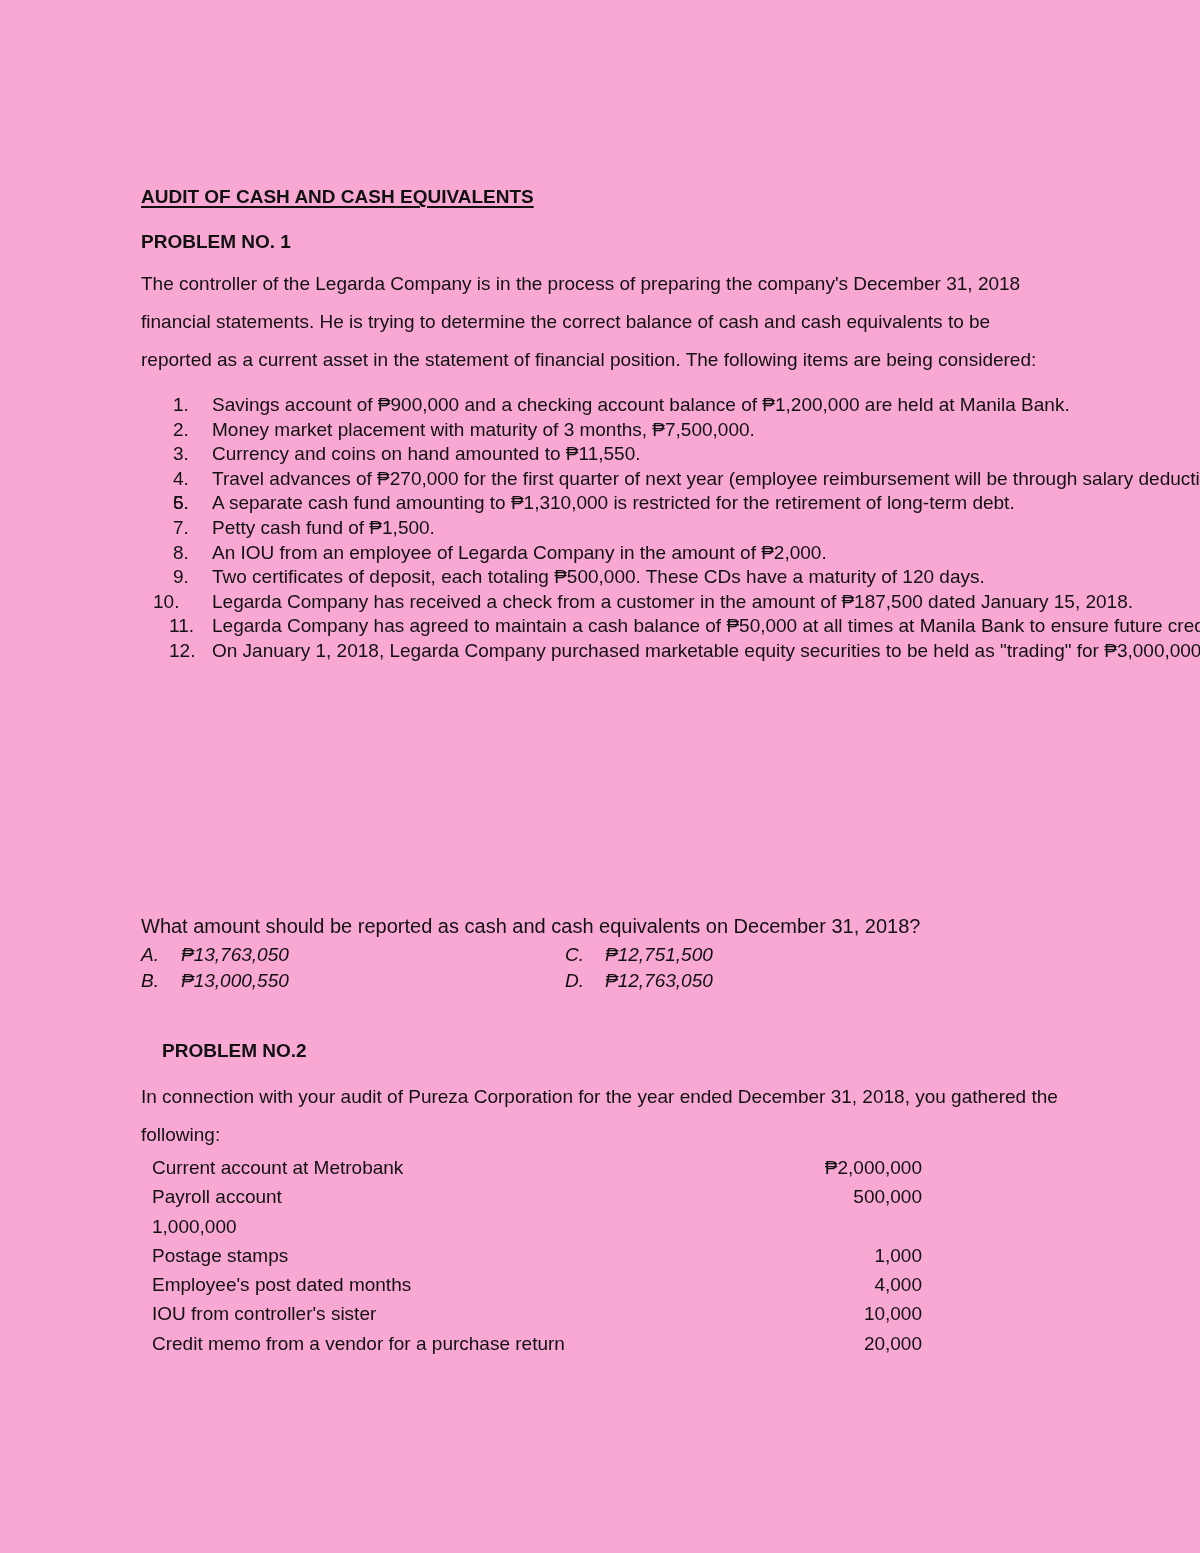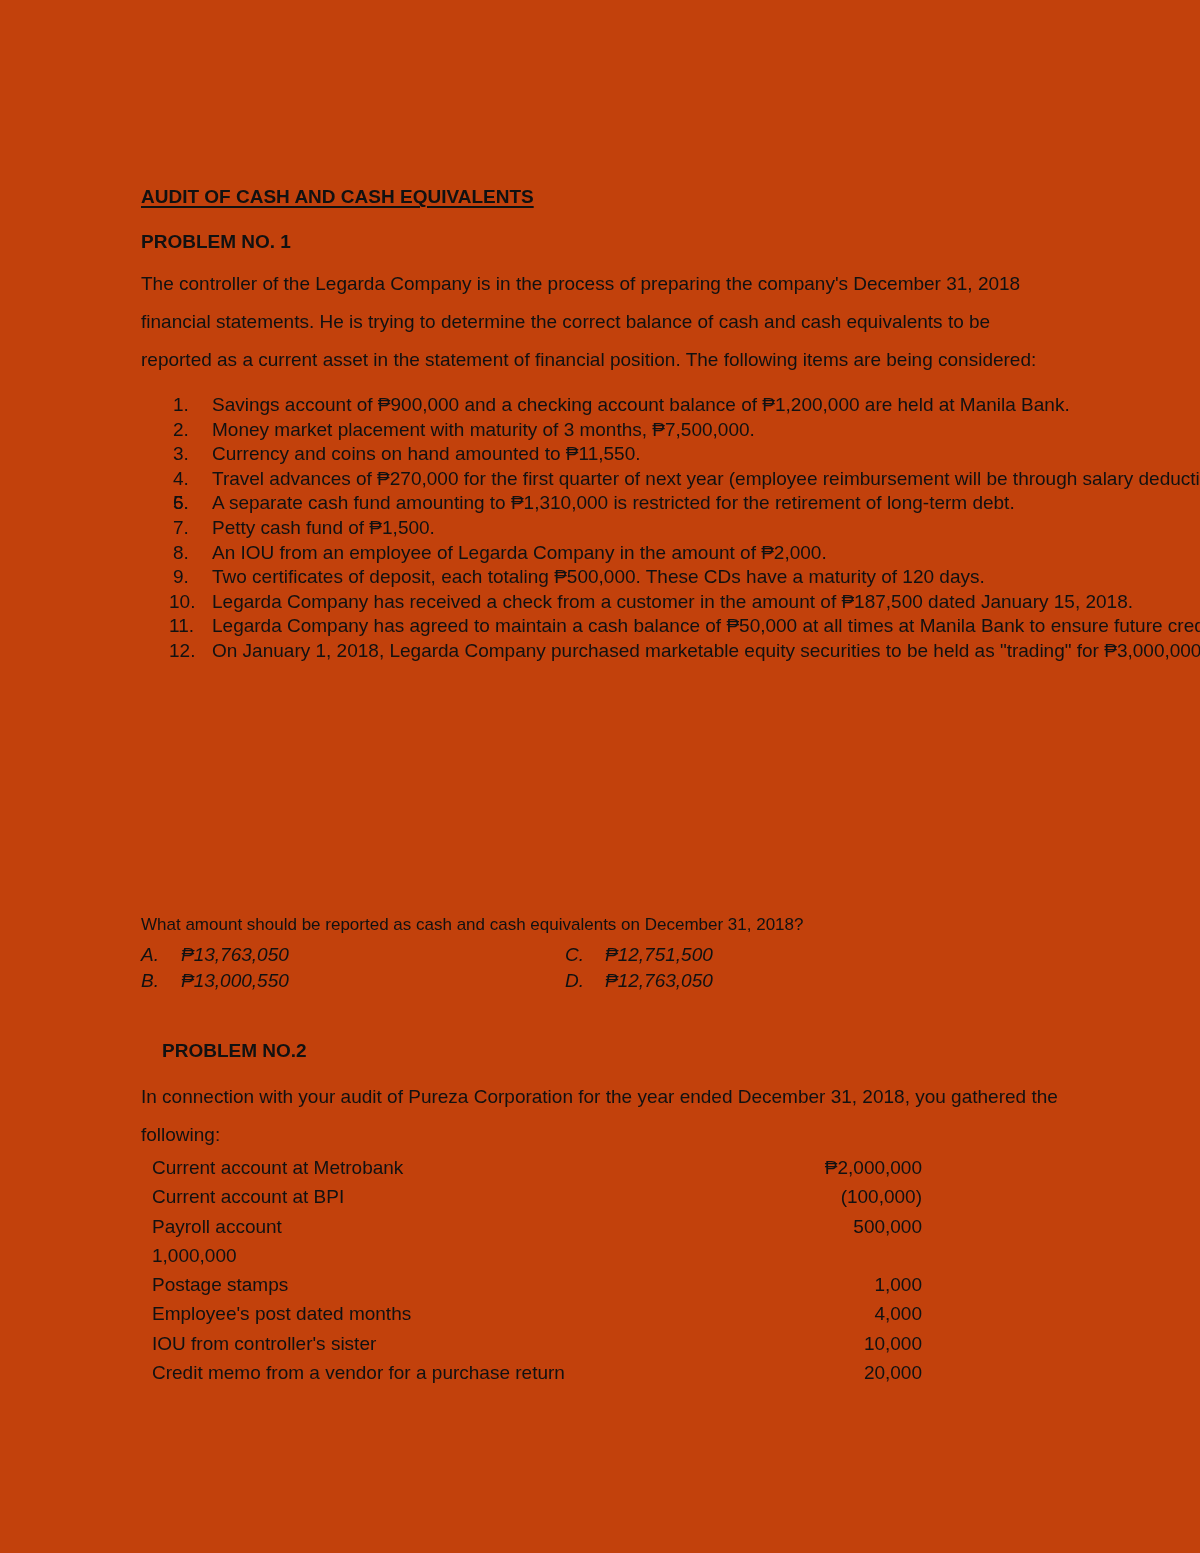--- a/index.html
+++ b/index.html
@@ -1,27 +1,27 @@
 <!DOCTYPE html>
 <html><head>
   <meta charset="utf-8">
   <style>
     html, body { margin: 0; padding: 0; background: #ffffff; }
     body { width: 1200px; height: 1553px; position: relative; overflow: hidden;
            font-family: "Liberation Sans", sans-serif; color: #111111; }
-    .page { position: absolute; left: 0; top: 0; width: 1200px; height: 1553px; background: #c2410c; }
+    .page { position: absolute; left: 0; top: 0; width: 1200px; height: 1553px; background: #f9a8d4; }
     .abs { position: absolute; white-space: nowrap; }
     .title { left: 141px; top: 186px; font-size: 19px; font-weight: bold; text-decoration: underline;
              text-decoration-thickness: 2px; text-underline-offset: 3px; letter-spacing: 0px; }
     .heading { font-size: 19px; font-weight: bold; }
     .para { left: 141px; width: 920px; font-size: 19px; line-height: 38px; white-space: normal; }
     .list { left: 141px; width: 930px; margin: 0; padding: 0; list-style: none; font-size: 19px; line-height: 24.6px; }
     .list li { position: relative; padding-left: 71px; }
     .list li .num { position: absolute; left: 32px; top: 0; }
-    .question { left: 141px; top: 915px; font-size: 17px; }
+    .question { left: 141px; top: 915px; font-size: 20px; }
     .choice { font-size: 19px; font-style: italic; }
     .choice .letter { display: inline-block; width: 40px; }
     .ledger { left: 152px; top: 1153px; width: 770px; font-size: 19px; }
     .ledger-row { display: flex; justify-content: space-between; height: 29.3px; line-height: 29.3px; }
     .ledger-row .amt { text-align: right; }
   </style>
 </head>
 <body>
 
 <div class="page">
@@ -35,21 +35,21 @@
   <ol class="abs list" style="top:393px;">
     <li><span class="num">1.</span><span>Savings account of ₱900,000 and a checking account balance of ₱1,200,000 are held at Manila Bank.</span></li>
     <li><span class="num">2.</span><span>Money market placement with maturity of 3 months, ₱7,500,000.</span></li>
     <li><span class="num">3.</span><span>Currency and coins on hand amounted to ₱11,550.</span></li>
     <li><span class="num">4.</span><span>Travel advances of ₱270,000 for the first quarter of next year (employee reimbursement will be through salary deduction).</span></li>
     <li><span class="num">5.</span></li>
     <li><span class="num">6.</span><span>A separate cash fund amounting to ₱1,310,000 is restricted for the retirement of long-term debt.</span></li>
     <li><span class="num">7.</span><span>Petty cash fund of ₱1,500.</span></li>
     <li><span class="num">8.</span><span>An IOU from an employee of Legarda Company in the amount of ₱2,000.</span></li>
     <li><span class="num">9.</span><span>Two certificates of deposit, each totaling ₱500,000. These CDs have a maturity of 120 days.</span></li>
-    <li><span class="num" style="left:28px;">10.</span><span>Legarda Company has received a check from a customer in the amount of ₱187,500 dated January 15, 2018.</span></li>
+    <li><span class="num" style="left:12px;">10.</span><span>Legarda Company has received a check from a customer in the amount of ₱187,500 dated January 15, 2018.</span></li>
     <li><span class="num" style="left:28px;">11.</span><span>Legarda Company has agreed to maintain a cash balance of ₱50,000 at all times at Manila Bank to ensure future credit availability but not restricted as to withdrawal.</span></li>
     <li><span class="num" style="left:28px;">12.</span><span>On January 1, 2018, Legarda Company purchased marketable equity securities to be held as "trading" for ₱3,000,000. On December 31, 2018, its market value is ₱4,300,000.</span></li>
   </ol>
 
   <div class="abs question">What amount should be reported as cash and cash equivalents on December 31, 2018?</div>
 
   <div class="abs choice" style="left:141px; top:944px;">
     <span class="letter">A.</span><span>₱13,763,050</span>
   </div>
   <div class="abs choice" style="left:141px; top:970px;">
@@ -65,24 +65,20 @@
   <div class="abs heading" style="left:141px; top:1040px;margin-left:21px;">PROBLEM NO.2</div>
 
   <div class="abs para" style="top:1078px;">In connection with your audit of Pureza Corporation for the year ended December 31, 2018, you gathered the following:</div>
 
   <div class="abs ledger">
     <div class="ledger-row">
         <span>Current account at Metrobank</span>
         <span class="amt">₱2,000,000</span>
       </div>
     <div class="ledger-row">
-        <span>Current account at BPI</span>
-        <span class="amt">(100,000)</span>
-      </div>
-    <div class="ledger-row">
         <span>Payroll account</span>
         <span class="amt">500,000</span>
       </div>
     <div class="ledger-row">
         <span class="amt">1,000,000</span>
       </div>
     <div class="ledger-row">
         <span>Postage stamps</span>
         <span class="amt">1,000</span>
       </div>

